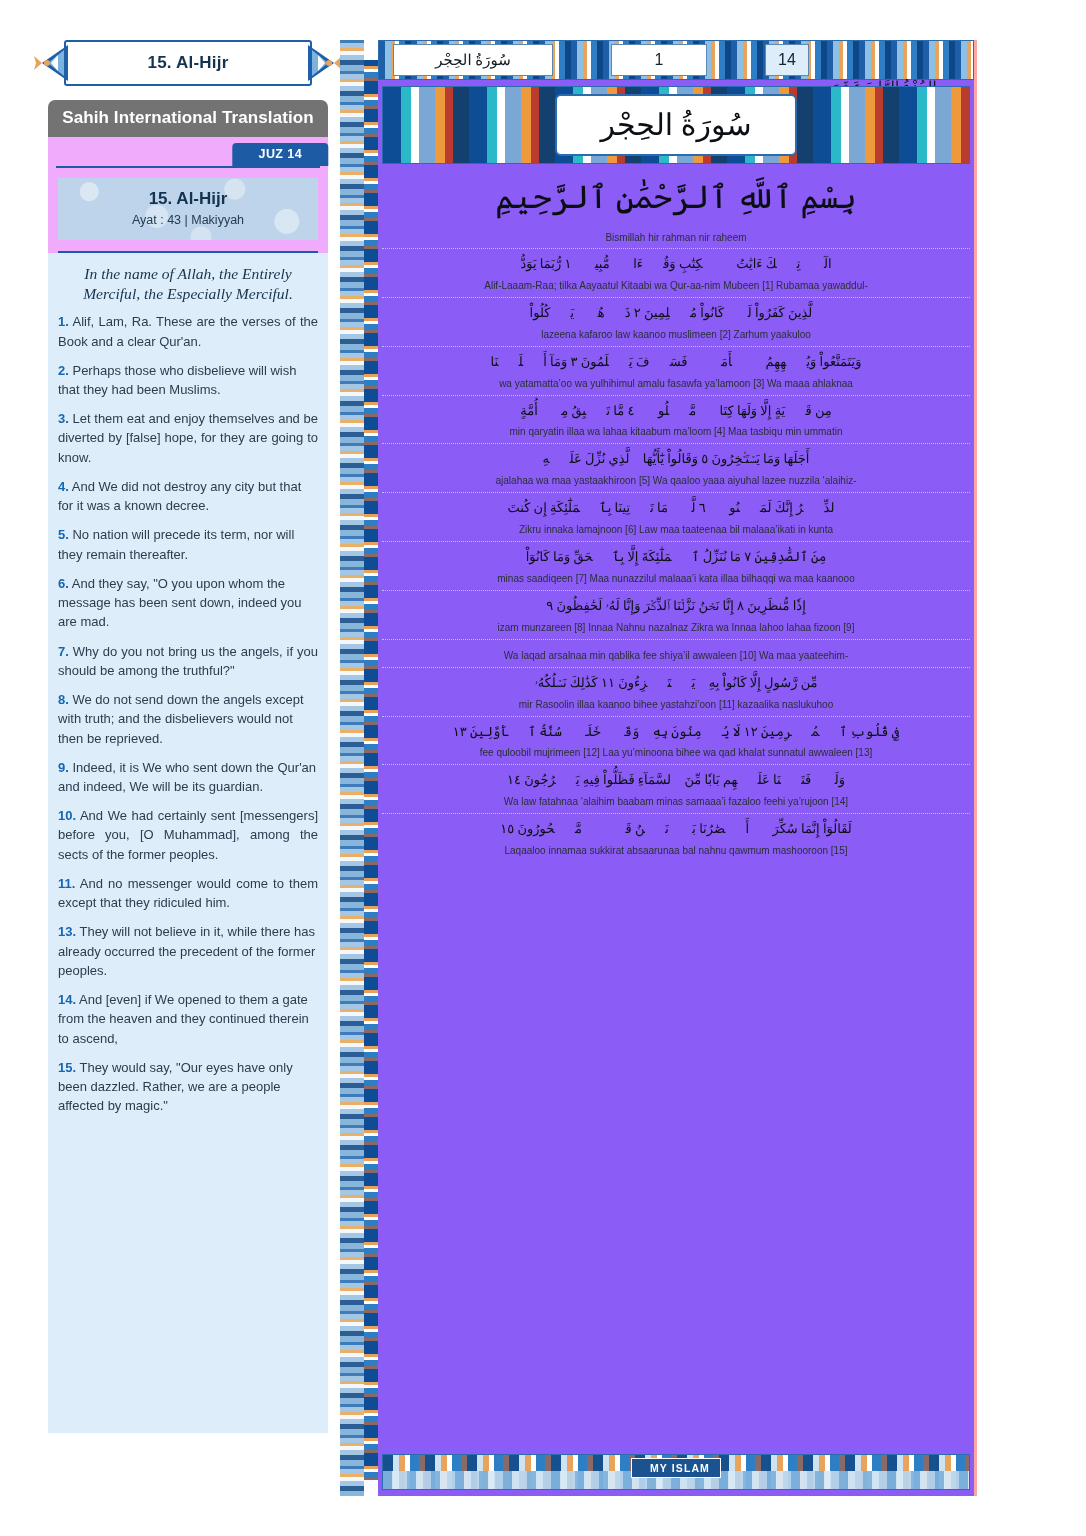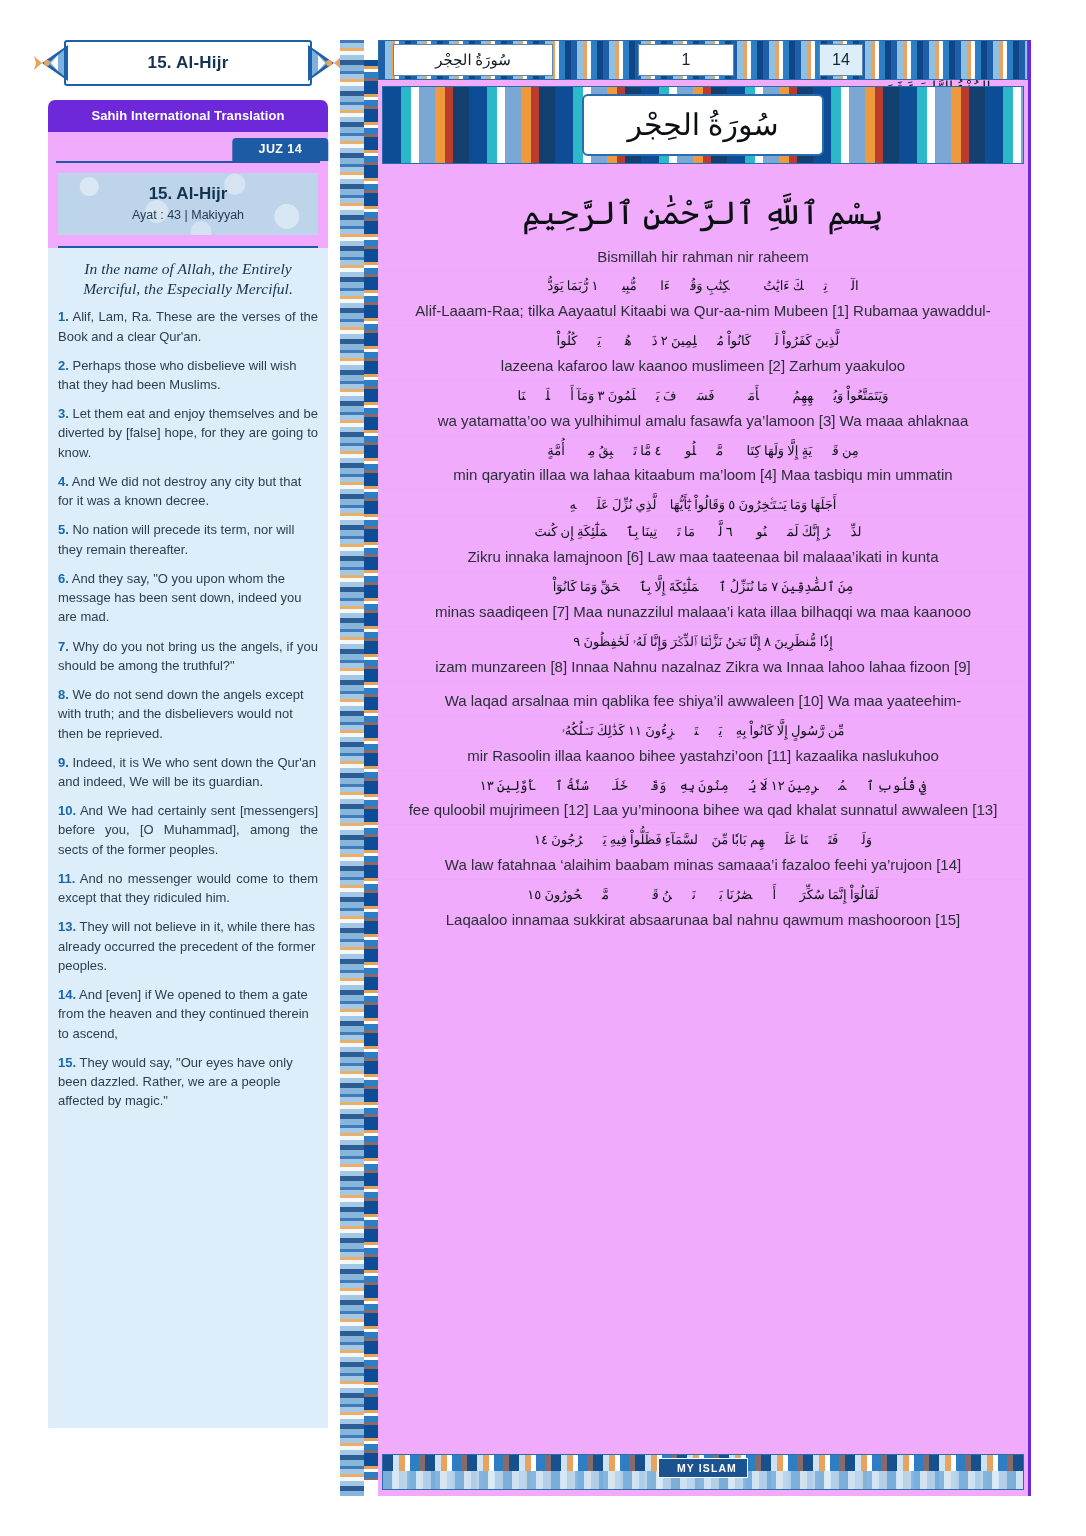--- a/index.html
+++ b/index.html
@@ -51,23 +51,23 @@
     top: 50%;
     width: 34px;
     height: 44px;
     transform: translateY(-50%);
   }
   .ribbon-wing.left  { left: -32px; }
   .ribbon-wing.right { right: -32px; }
 
   
   .trans-header {
-    background: #6d28d9;
+    background: #737373;
     color: #ffffff;
-    font-size: 13px;
+    font-size: 17px;
     font-weight: bold;
     text-align: center;
     padding: 8px 6px 9px 6px;
     border-radius: 7px 7px 0 0;
     letter-spacing: 0.1px;
     margin-top: 8px;
   }
 
   .juz-strip {
     background: #f0abfc;
@@ -202,24 +202,24 @@
         #2d7ec4 12px, #2d7ec4 18px,
         #8a6a66 18px, #8a6a66 21px,
         #0f4c96 21px, #0f4c96 28px
       );
   }
 
   .panel-inner {
     position: absolute;
     left: 38px;
     top: 0;
-    width: 653px;
+    width: 599px;
     height: 1456px;
-    background: #f0abfc;
-    border-right: 3px solid #6d28d9;
+    background: #8b5cf6;
+    border-right: 3px solid #fca5a5;
   }
 
   
   .topbar {
     position: relative;
     height: 40px;
     background:
       repeating-linear-gradient(
         to right,
         #1f5fa8 0px, #1f5fa8 6px,
@@ -294,39 +294,39 @@
   .surah-banner-ar {
     font-family: "Liberation Serif", serif;
     font-size: 30px;
     color: #0b0f14;
     direction: rtl;
     line-height: 1;
   }
 
   
   .content {
-    padding: 16px 4px;
+    padding: 0 4px;
   }
   .dotted {
     border-top: 1px dotted #b7c6d4;
   }
 
   .bism-row {
     text-align: center;
     padding: 13px 0 9px 0;
   }
   .bism-ar {
     font-family: "Liberation Serif", serif;
     font-size: 32px;
     direction: rtl;
     color: #0b0f14;
     line-height: 1.25;
   }
   .translit {
-    font-size: 15px;
+    font-size: 10px;
     color: #2a2f36;
     text-align: center;
     padding: 6px 4px 5px 4px;
   }
 
   .ayah-row {
     padding: 4px 0 1px 0;
   }
   .ayah-ar {
     font-family: "Liberation Serif", serif;
@@ -505,20 +505,21 @@
             <div class="ayah-row dotted">
               <div class="ayah-ar" style="font-size: 13px;">وَيَتَمَتَّعُواْ وَيُلۡهِهِمُ ٱلۡأَمَلُۖ فَسَوۡفَ يَعۡلَمُونَ ٣ وَمَآ أَهۡلَكۡنَا</div>
               <div class="translit">wa yatamatta’oo wa yulhihimul amalu fasawfa ya’lamoon [3] Wa maaa ahlaknaa</div>
             </div>
             <div class="ayah-row dotted">
               <div class="ayah-ar" style="font-size: 13px;">مِن قَرۡيَةٍ إِلَّا وَلَهَا كِتَابٞ مَّعۡلُومٞ ٤ مَّا تَسۡبِقُ مِنۡ أُمَّةٍ</div>
               <div class="translit">min qaryatin illaa wa lahaa kitaabum ma’loom [4] Maa tasbiqu min ummatin</div>
             </div>
             <div class="ayah-row dotted">
               <div class="ayah-ar" style="font-size: 13px;">أَجَلَهَا وَمَا يَسۡتَـٔۡخِرُونَ ٥ وَقَالُواْ يَٰٓأَيُّهَا ٱلَّذِي نُزِّلَ عَلَيۡهِ</div>
+              <div class="translit">ajalahaa wa maa yastaakhiroon [5] Wa qaaloo yaaa aiyuhal lazee nuzzila ‘alaihiz-</div>
             </div>
             <div class="ayah-row dotted">
               <div class="ayah-ar" style="font-size: 13px;">ٱلذِّكۡرُ إِنَّكَ لَمَجۡنُونٞ ٦ لَّوۡ مَا تَأۡتِينَا بِٱلۡمَلَٰٓئِكَةِ إِن كُنتَ</div>
               <div class="translit">Zikru innaka lamajnoon [6] Law maa taateenaa bil malaaa’ikati in kunta</div>
             </div>
             <div class="ayah-row dotted">
               <div class="ayah-ar" style="font-size: 13px; font-family: Liberation Serif, serif;">مِنَ ٱلصَّٰدِقِينَ ٧ مَا نُنَزِّلُ ٱلۡمَلَٰٓئِكَةَ إِلَّا بِٱلۡحَقِّ وَمَا كَانُوٓاْ</div>
               <div class="translit">minas saadiqeen [7] Maa nunazzilul malaaa’i kata illaa bilhaqqi wa maa kaanooo</div>
             </div>
             <div class="ayah-row dotted">

